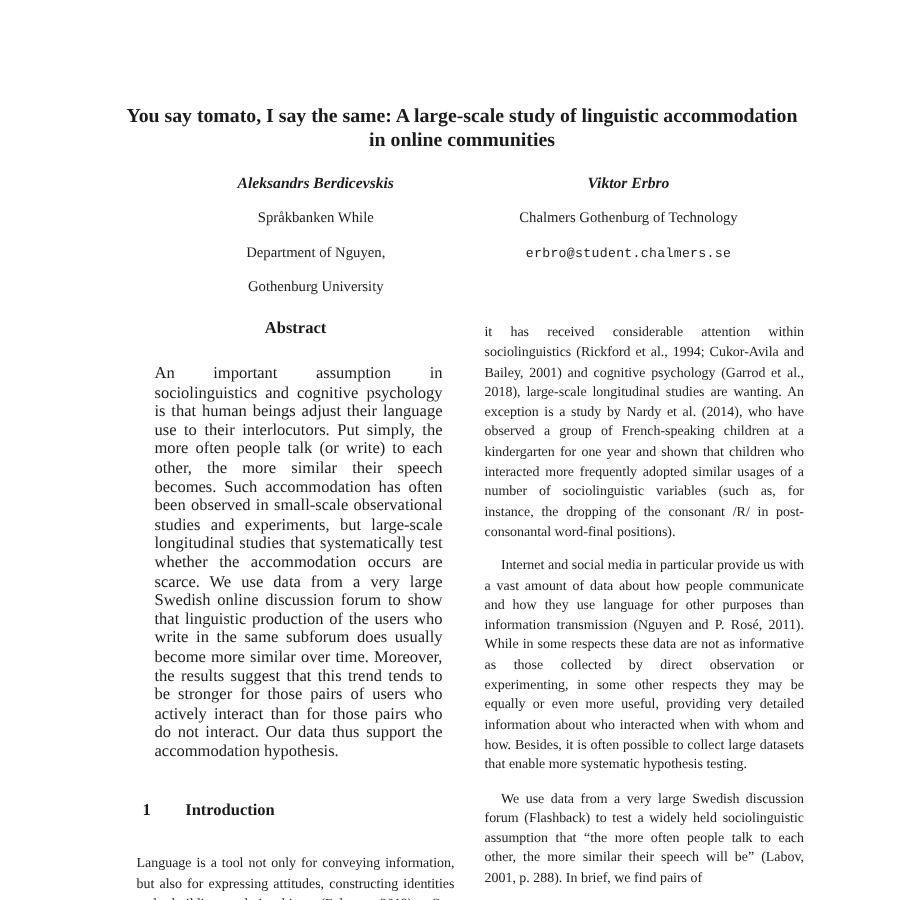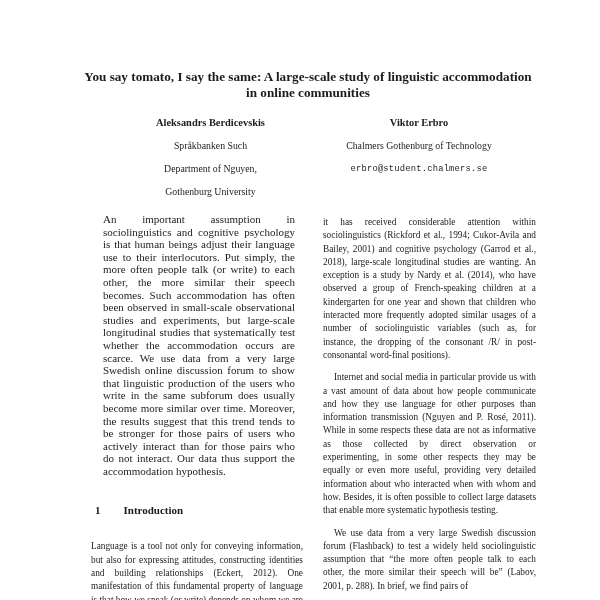--- a/index.html
+++ b/index.html
@@ -27,20 +27,21 @@
     position: absolute;
     top: 99px;
     text-align: center;
   }
   .author-block.left { left: 75px; width: 255px; }
   .author-block.right { left: 305px; width: 212px; }
   .author-name {
     font-size: 10.4px;
     font-weight: bold;
     line-height: 15px;
+    font-style: italic;
   }
   .affil-line {
     font-size: 9.8px;
     line-height: 15px;
   }
   .author-email {
     font-family: "Liberation Mono", "DejaVu Sans Mono", monospace;
     font-size: 8.8px;
     line-height: 15px;
     letter-spacing: 0.2px;
@@ -89,32 +90,33 @@
 </style>
 </head>
 <body>
 
 <div class="page">
 
   <div class="paper-title">You say tomato, I say the same: A large-scale study of linguistic accommodation in online communities</div>
 
   <div class="author-block left">
     <div class="author-name">Aleksandrs Berdicevskis</div>
-    <div class="affil-line">Språkbanken Such</div>
+    <div class="affil-line">Språkbanken While</div>
     <div class="affil-line">Department of Nguyen,</div>
     <div class="affil-line">Gothenburg University</div>
   </div>
 
   <div class="author-block right">
     <div class="author-name">Viktor Erbro</div>
     <div class="affil-line">Chalmers Gothenburg of Technology</div>
     <div class="author-email">erbro@student.chalmers.se</div>
   </div>
 
   <div class="col-left">
+    <div class="abstract-heading">Abstract</div>
     <div class="abstract-body">An important assumption in sociolinguistics and cognitive psychology is that human beings adjust their language use to their interlocutors. Put simply, the more often people talk (or write) to each other, the more similar their speech becomes. Such accommodation has often been observed in small-scale observational studies and experiments, but large-scale longitudinal studies that systematically test whether the accommodation occurs are scarce. We use data from a very large Swedish online discussion forum to show that linguistic production of the users who write in the same subforum does usually become more similar over time. Moreover, the results suggest that this trend tends to be stronger for those pairs of users who actively interact than for those pairs who do not interact. Our data thus support the accommodation hypothesis.</div>
     <div class="section-heading">
       <span class="section-number">1</span><span>Introduction</span>
     </div>
     <div class="body-par">Language is a tool not only for conveying information, but also for expressing attitudes, constructing identities and building relationships (Eckert, 2012). One manifestation of this fundamental property of language is that how we speak (or write) depends on whom we are speaking (or writing) to. How exactly the audience affects the linguistic production is a complex and multi-faceted process</div>
   </div>
 
   <div class="col-right">
     <div class="body-par">it has received considerable attention within sociolinguistics (Rickford et al., 1994; Cukor-Avila and Bailey, 2001) and cognitive psychology (Garrod et al., 2018), large-scale longitudinal studies are wanting. An exception is a study by Nardy et al. (2014), who have observed a group of French-speaking children at a kindergarten for one year and shown that children who interacted more frequently adopted similar usages of a number of sociolinguistic variables (such as, for instance, the dropping of the consonant /R/ in post-consonantal word-final positions).</div>
     <div class="body-par indented">Internet and social media in particular provide us with a vast amount of data about how people communicate and how they use language for other purposes than information transmission (Nguyen and P. Rosé, 2011). While in some respects these data are not as informative as those collected by direct observation or experimenting, in some other respects they may be equally or even more useful, providing very detailed information about who interacted when with whom and how. Besides, it is often possible to collect large datasets that enable more systematic hypothesis testing.</div>

